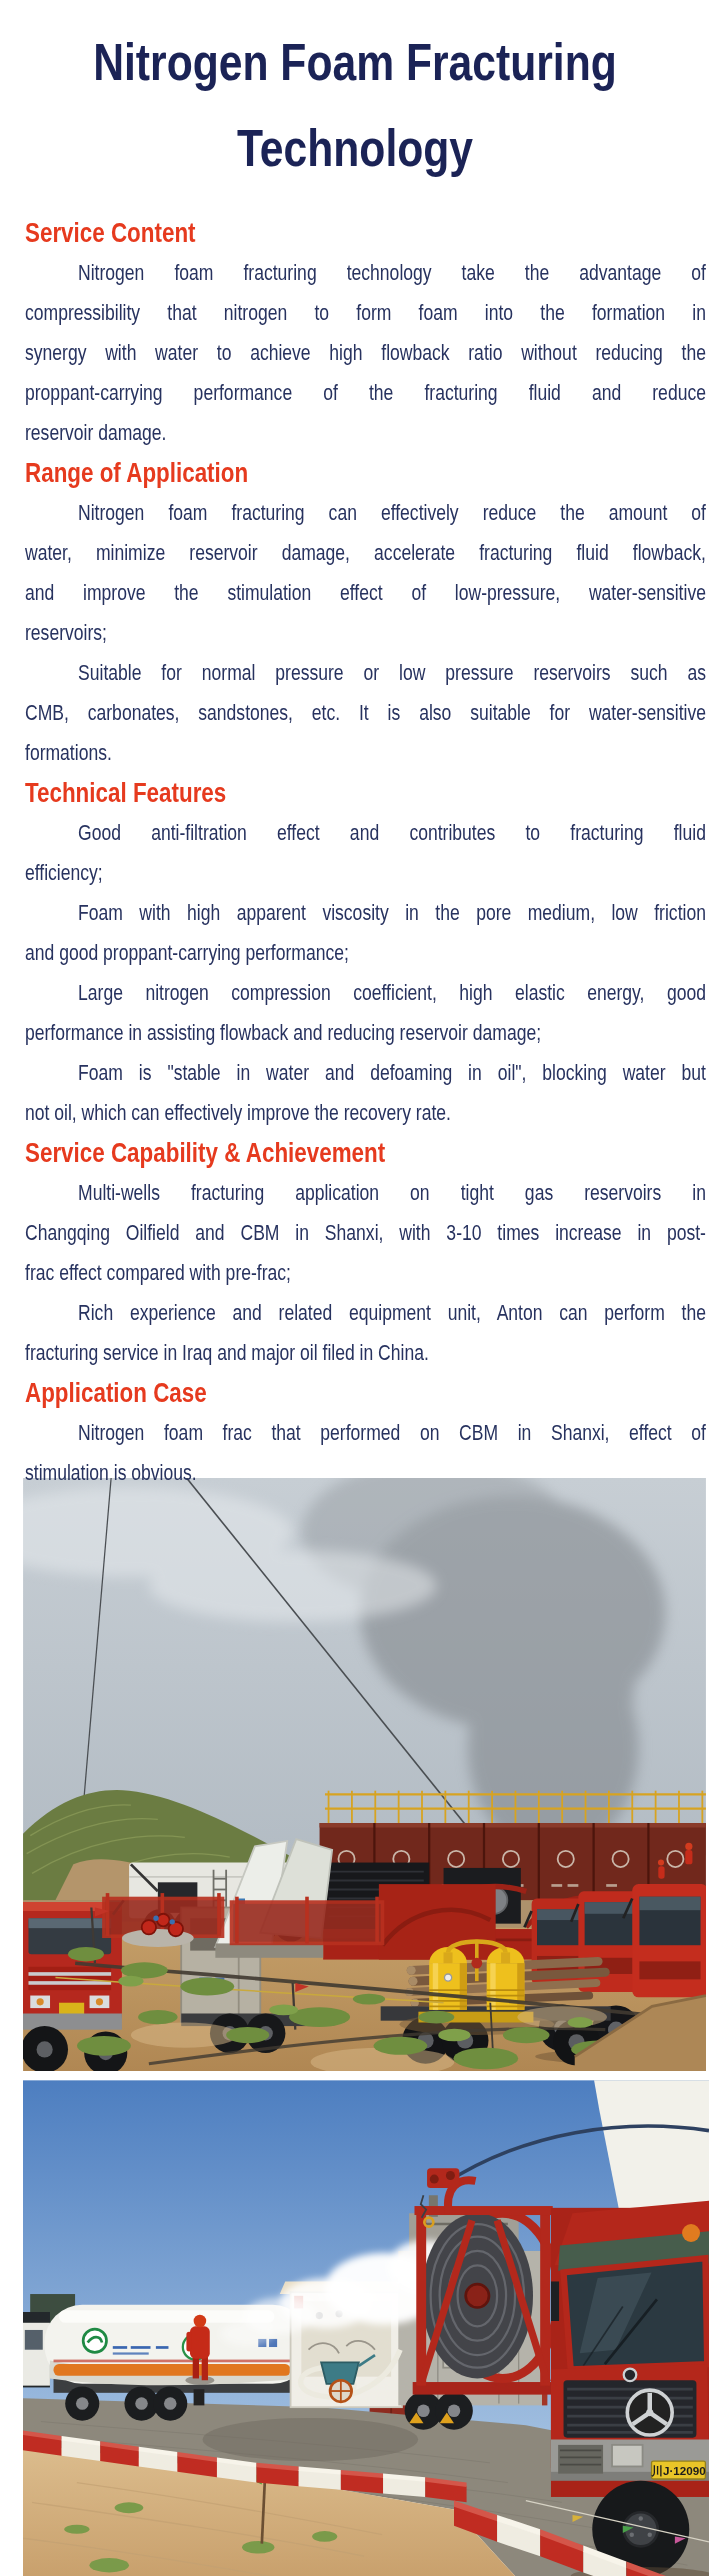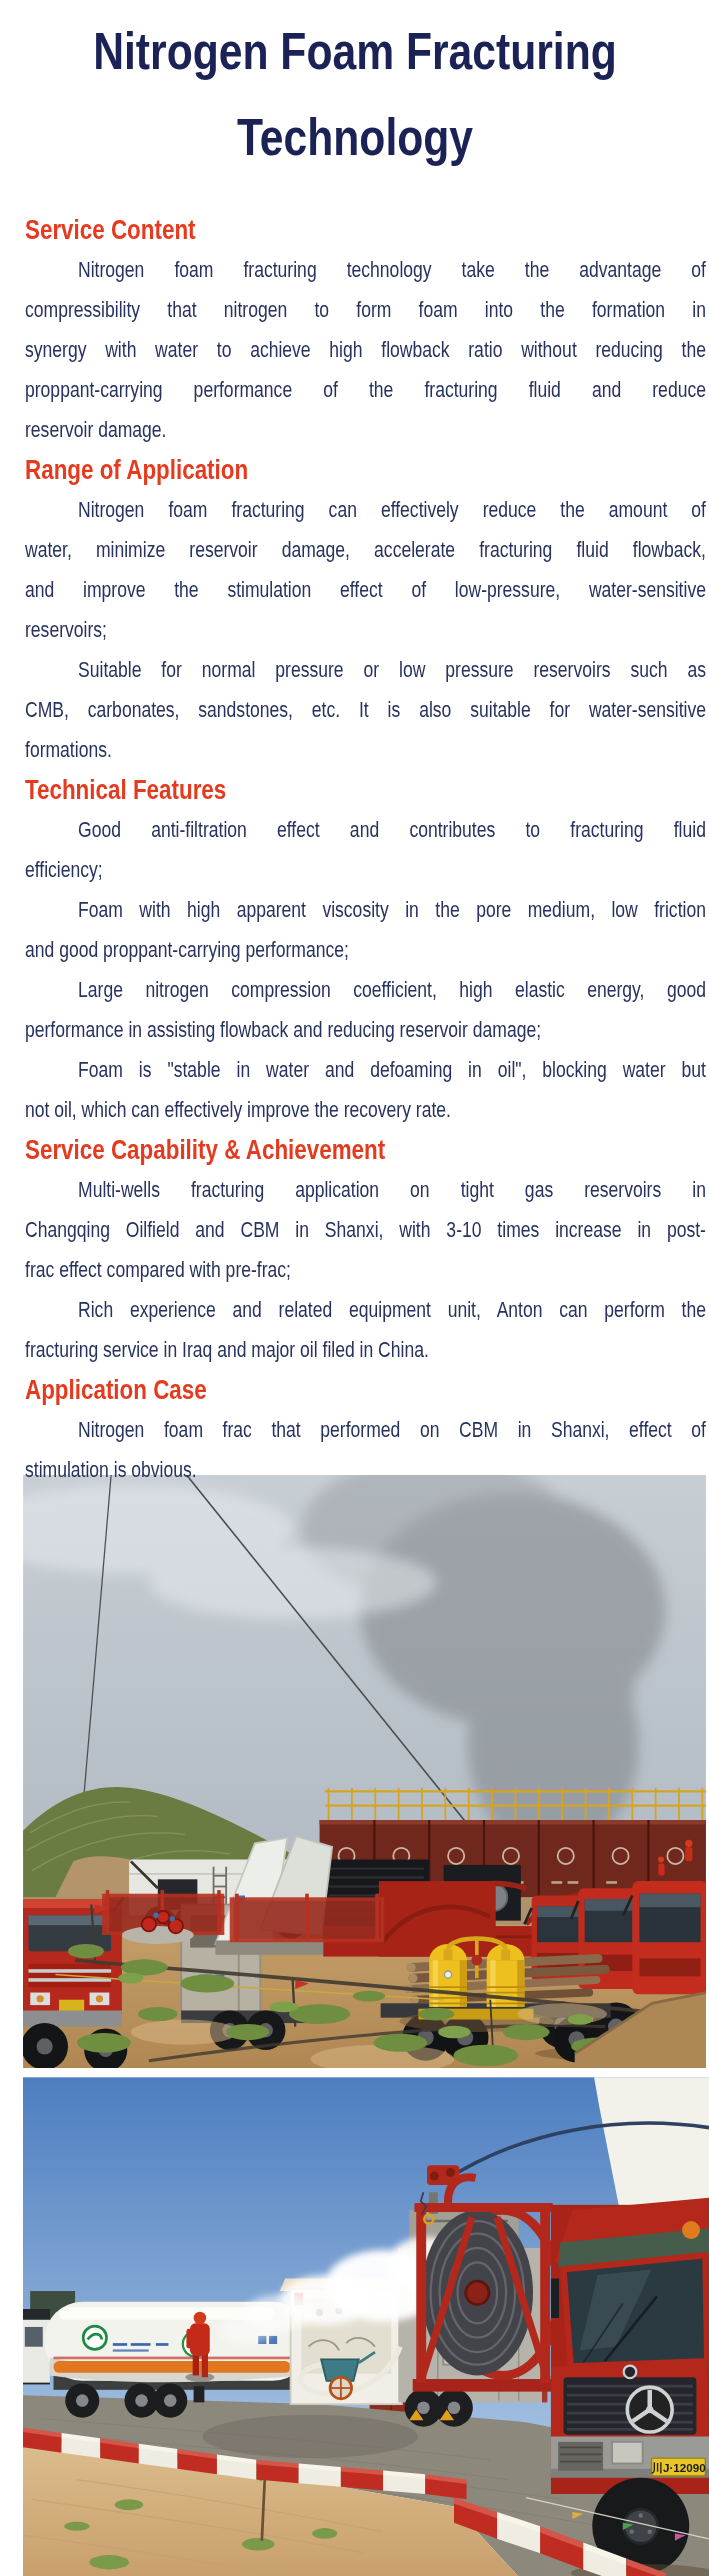--- a/index.html
+++ b/index.html
@@ -1,21 +1,21 @@
 <!DOCTYPE html>
 <html style="font-size:14.4px"><head>
 <meta charset="utf-8">
 <style>
   html,body{margin:0;padding:0;background:#ffffff;}
   .page{position:relative;width:710px;height:2576px;background:#ffffff;overflow:hidden;
         font-family:"Liberation Sans",sans-serif;}
-  .title{padding-top:4px;margin:4px;}
+  .title{padding-top:4px;margin:15px;}
   .t-line{height:86px;line-height:86px;text-align:center;font-size:52px;font-weight:700;
           color:#1b2356;transform:scaleX(.82);}
-  .content{margin-top:30px;padding-left:25px;}
+  .content{margin-top:22px;padding-left:25px;}
   .ln{height:40px;line-height:40px;font-size:22.5px;color:#27325f;width:873px;
       transform:scaleX(.78);transform-origin:0 50%;box-sizing:border-box;
       font-family:"Liberation Sans",sans-serif;}
   .j{text-align:justify;text-align-last:justify;}
   .ind{padding-left:68px;}
   .hd{height:40px;line-height:40px;font-size:28px;font-weight:700;color:#e63a1e;
       width:890px;transform:scaleX(.80);transform-origin:0 50%;}
   figure{margin:0;padding:0;}
   .photo1{margin:-15.3px 0 0 23.4px;width:683px;height:593px;}
   .photo2{margin:9px 0 0 23.4px;width:686px;height:508px;}

